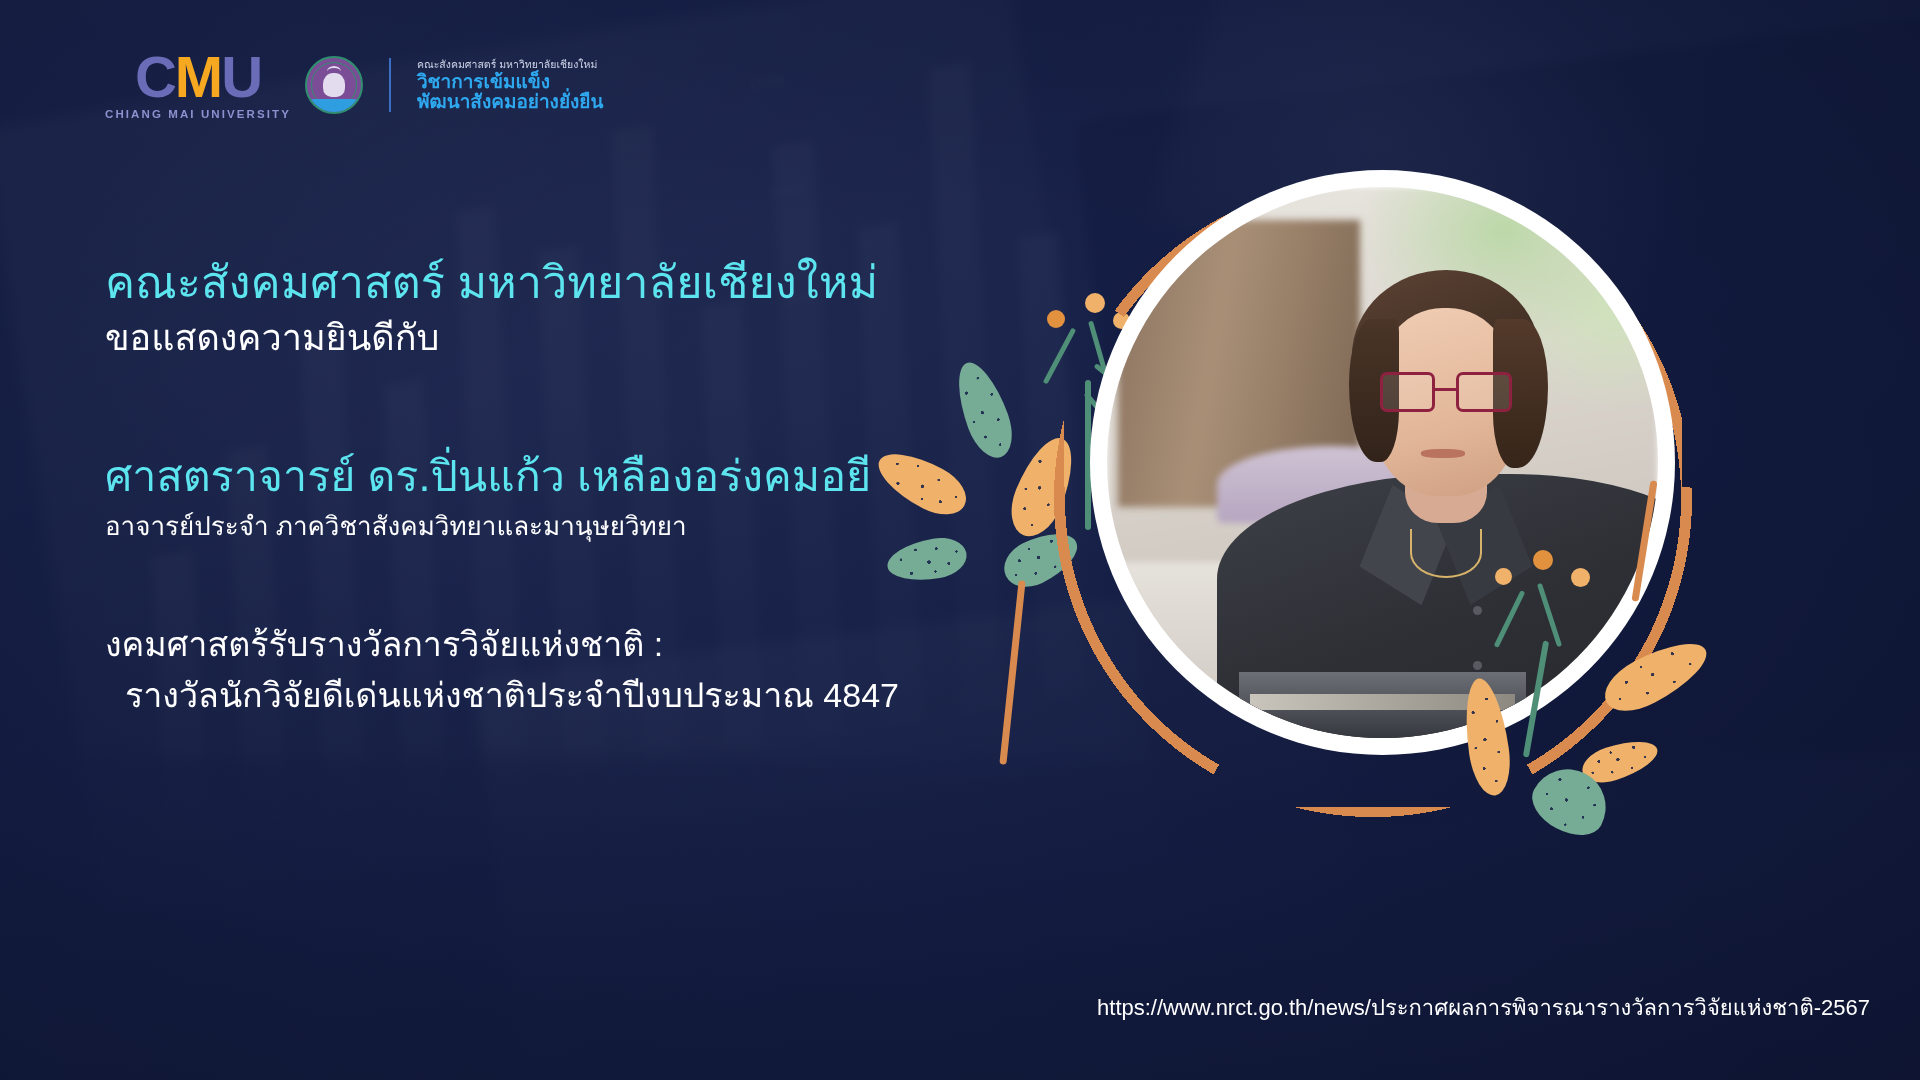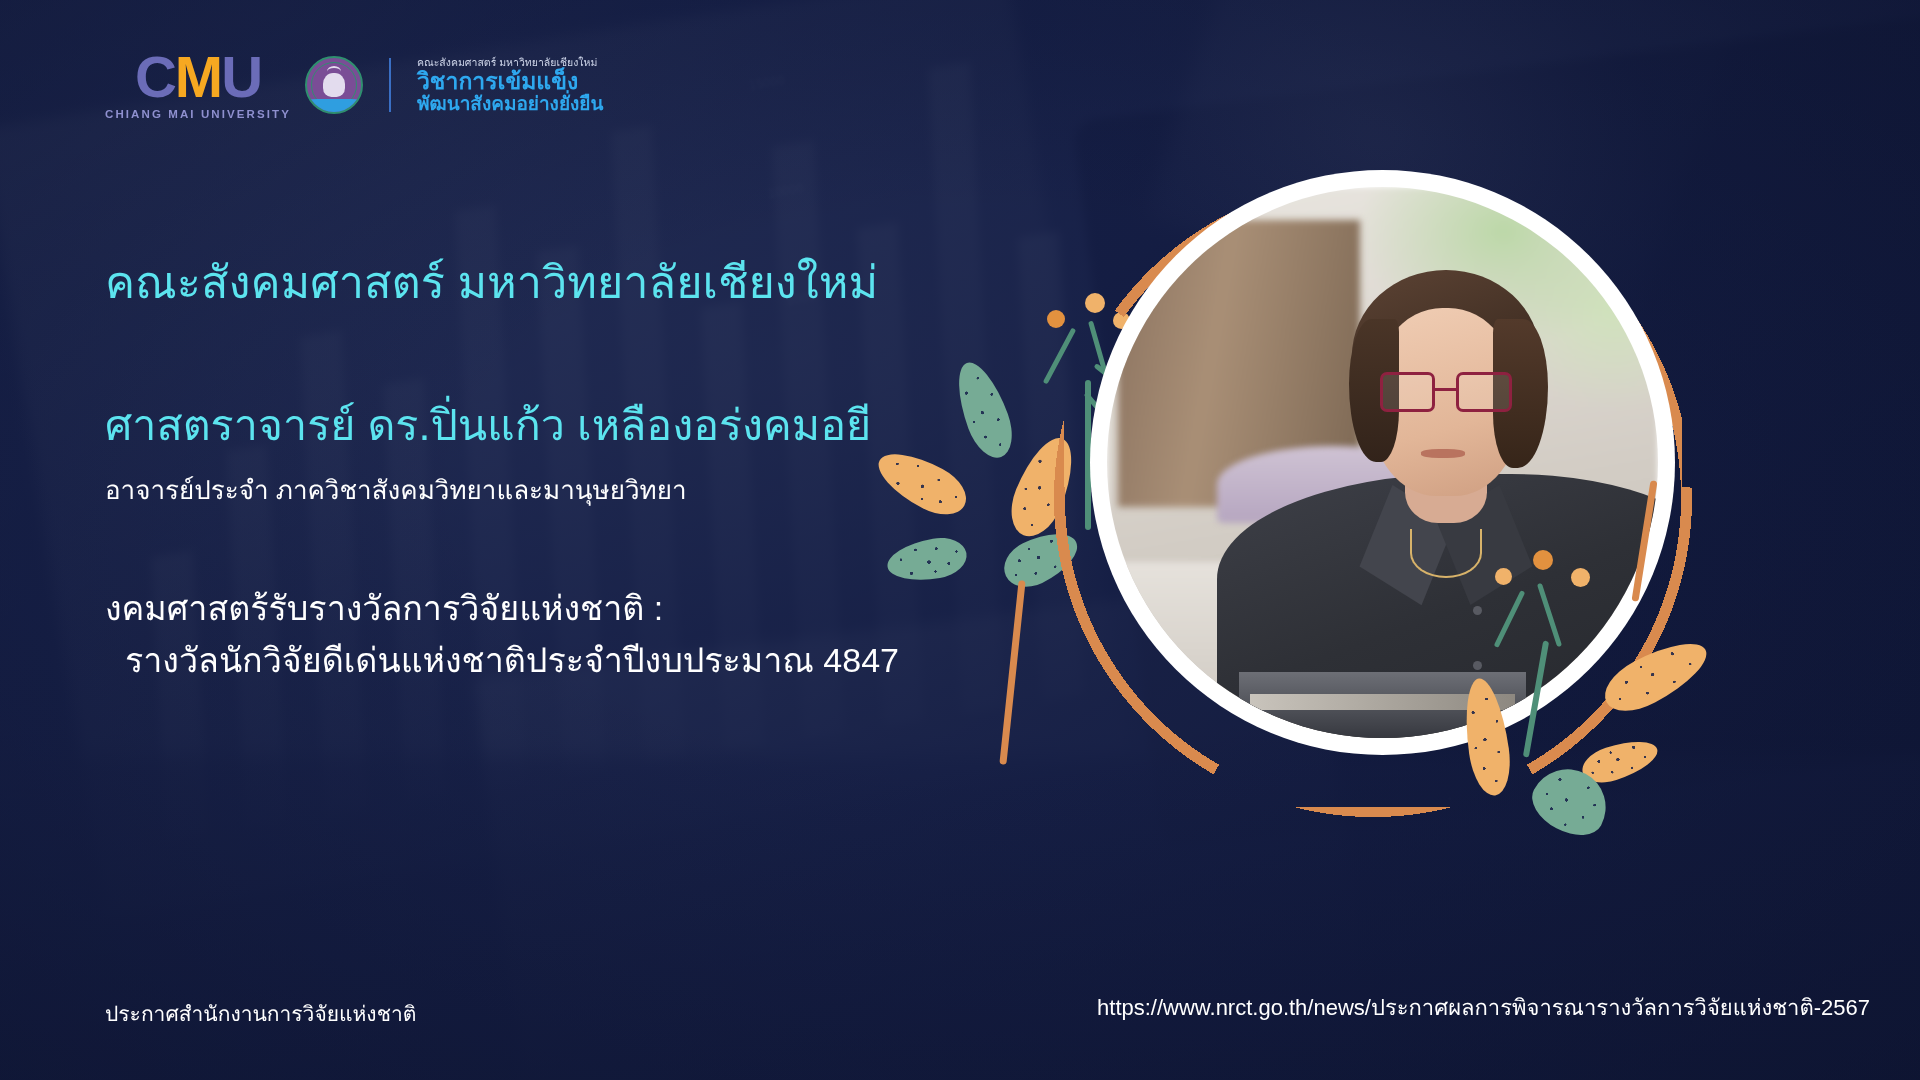--- a/index.html
+++ b/index.html
@@ -58,29 +58,29 @@
   .seal::before{ content:""; position:absolute; inset:4px; border-radius:50%; border:1.5px solid #2f8f6f; }
   .seal-el{ width:22px; height:24px; background:#e3dcee; border-radius:46% 46% 38% 38%; position:relative; }
   .seal-el::after{ content:""; position:absolute; left:4px; top:-7px; width:14px; height:9px;
                    border-top:2px solid #e3dcee; border-radius:50%; }
   .seal-ribbon{ position:absolute; left:-10px; right:-10px; bottom:-3px; height:16px;
                 background:#2f9ee0; border-radius:50%/90%; }
 
   .divider{ width:2px; height:54px; background:#3a6fc4; margin:0 12px; }
   .lock-text{ display:flex; flex-direction:column; justify-content:center; line-height:1.02; }
   .lt-1{ font-size:10.5px; color:#cfd6ea; margin-bottom:2px; }
-  .lt-2{ font-size:23px; color:#2ea8ef; font-weight:bold; }
+  .lt-2{ font-size:19px; color:#2ea8ef; font-weight:bold; }
   .lt-3{ font-size:19px; color:#2ea8ef; font-weight:bold; }
 
   
   .content{ position:absolute; left:105px; top:255px; width:1030px; }
   .h-cyan{ font-size:45px; color:#5ce4ef; line-height:1.25; white-space:nowrap; }
   .h-white{ font-size:36px; color:#ffffff; line-height:1.3; margin-top:4px; }
   .name{ font-size:43px; color:#5ce4ef; margin-top:88px; line-height:1.25; white-space:nowrap; }
-  .dept{ font-size:26px; color:#ffffff; margin-top:21px; line-height:1.3; }
+  .dept{ font-size:26px; color:#ffffff; margin-top:6px; line-height:1.3; }
   .award1{ font-size:34px; color:#ffffff; margin-top:78px; line-height:1.35; }
   .award2{ font-size:34px; color:#ffffff; margin-top:6px; line-height:1.35; padding-left:20px; }
 
   .footer{ position:absolute; left:105px; bottom:48px; font-size:21px; color:#ffffff; line-height:1.65; }
   .url{ position:absolute; right:50px; bottom:55px; font-size:22px; color:#ffffff; }
 
   
   .media{ position:absolute; left:1035px; top:150px; width:700px; height:700px; }
 
   .ring{ position:absolute; left:18px; top:28px; width:640px; height:640px; border-radius:50%;
@@ -235,30 +235,30 @@
 
     <div class="lock-text">
       <div class="lt-1">คณะสังคมศาสตร์ มหาวิทยาลัยเชียงใหม่</div>
       <div class="lt-2">วิชาการเข้มแข็ง</div>
       <div class="lt-3">พัฒนาสังคมอย่างยั่งยืน</div>
     </div>
   </div>
 
   <div class="content">
     <div class="h-cyan">คณะสังคมศาสตร์ มหาวิทยาลัยเชียงใหม่</div>
+    <div class="h-white">ขอแสดงความยินดีกับ</div>
 
     <div class="name">ศาสตราจารย์ ดร.ปิ่นแก้ว เหลืองอร่งคมอยี</div>
     <div class="dept">อาจารย์ประจำ ภาควิชาสังคมวิทยาและมานุษยวิทยา</div>
 
     <div class="award1">งคมศาสตร้รับรางวัลการวิจัยแห่งชาติ :</div>
     <div class="award2">รางวัลนักวิจัยดีเด่นแห่งชาติประจำปีงบประมาณ 4847</div>
   </div>
 
   <div class="footer">
-    <div>ประกาศสำนักงานการวิจัยแห่งชาติ</div>
   </div>
 
   <div class="url">https://www.nrct.go.th/news/ประกาศผลการพิจารณารางวัลการวิจัยแห่งชาติ-2567</div>
 
   <div class="media">
 
     <div>
       <div class="leaf sp-g" style="left:-72px; top:210px; width:42px; height:100px; transform:rotate(-20deg);">
           <span class="speck"></span>
         </div>

